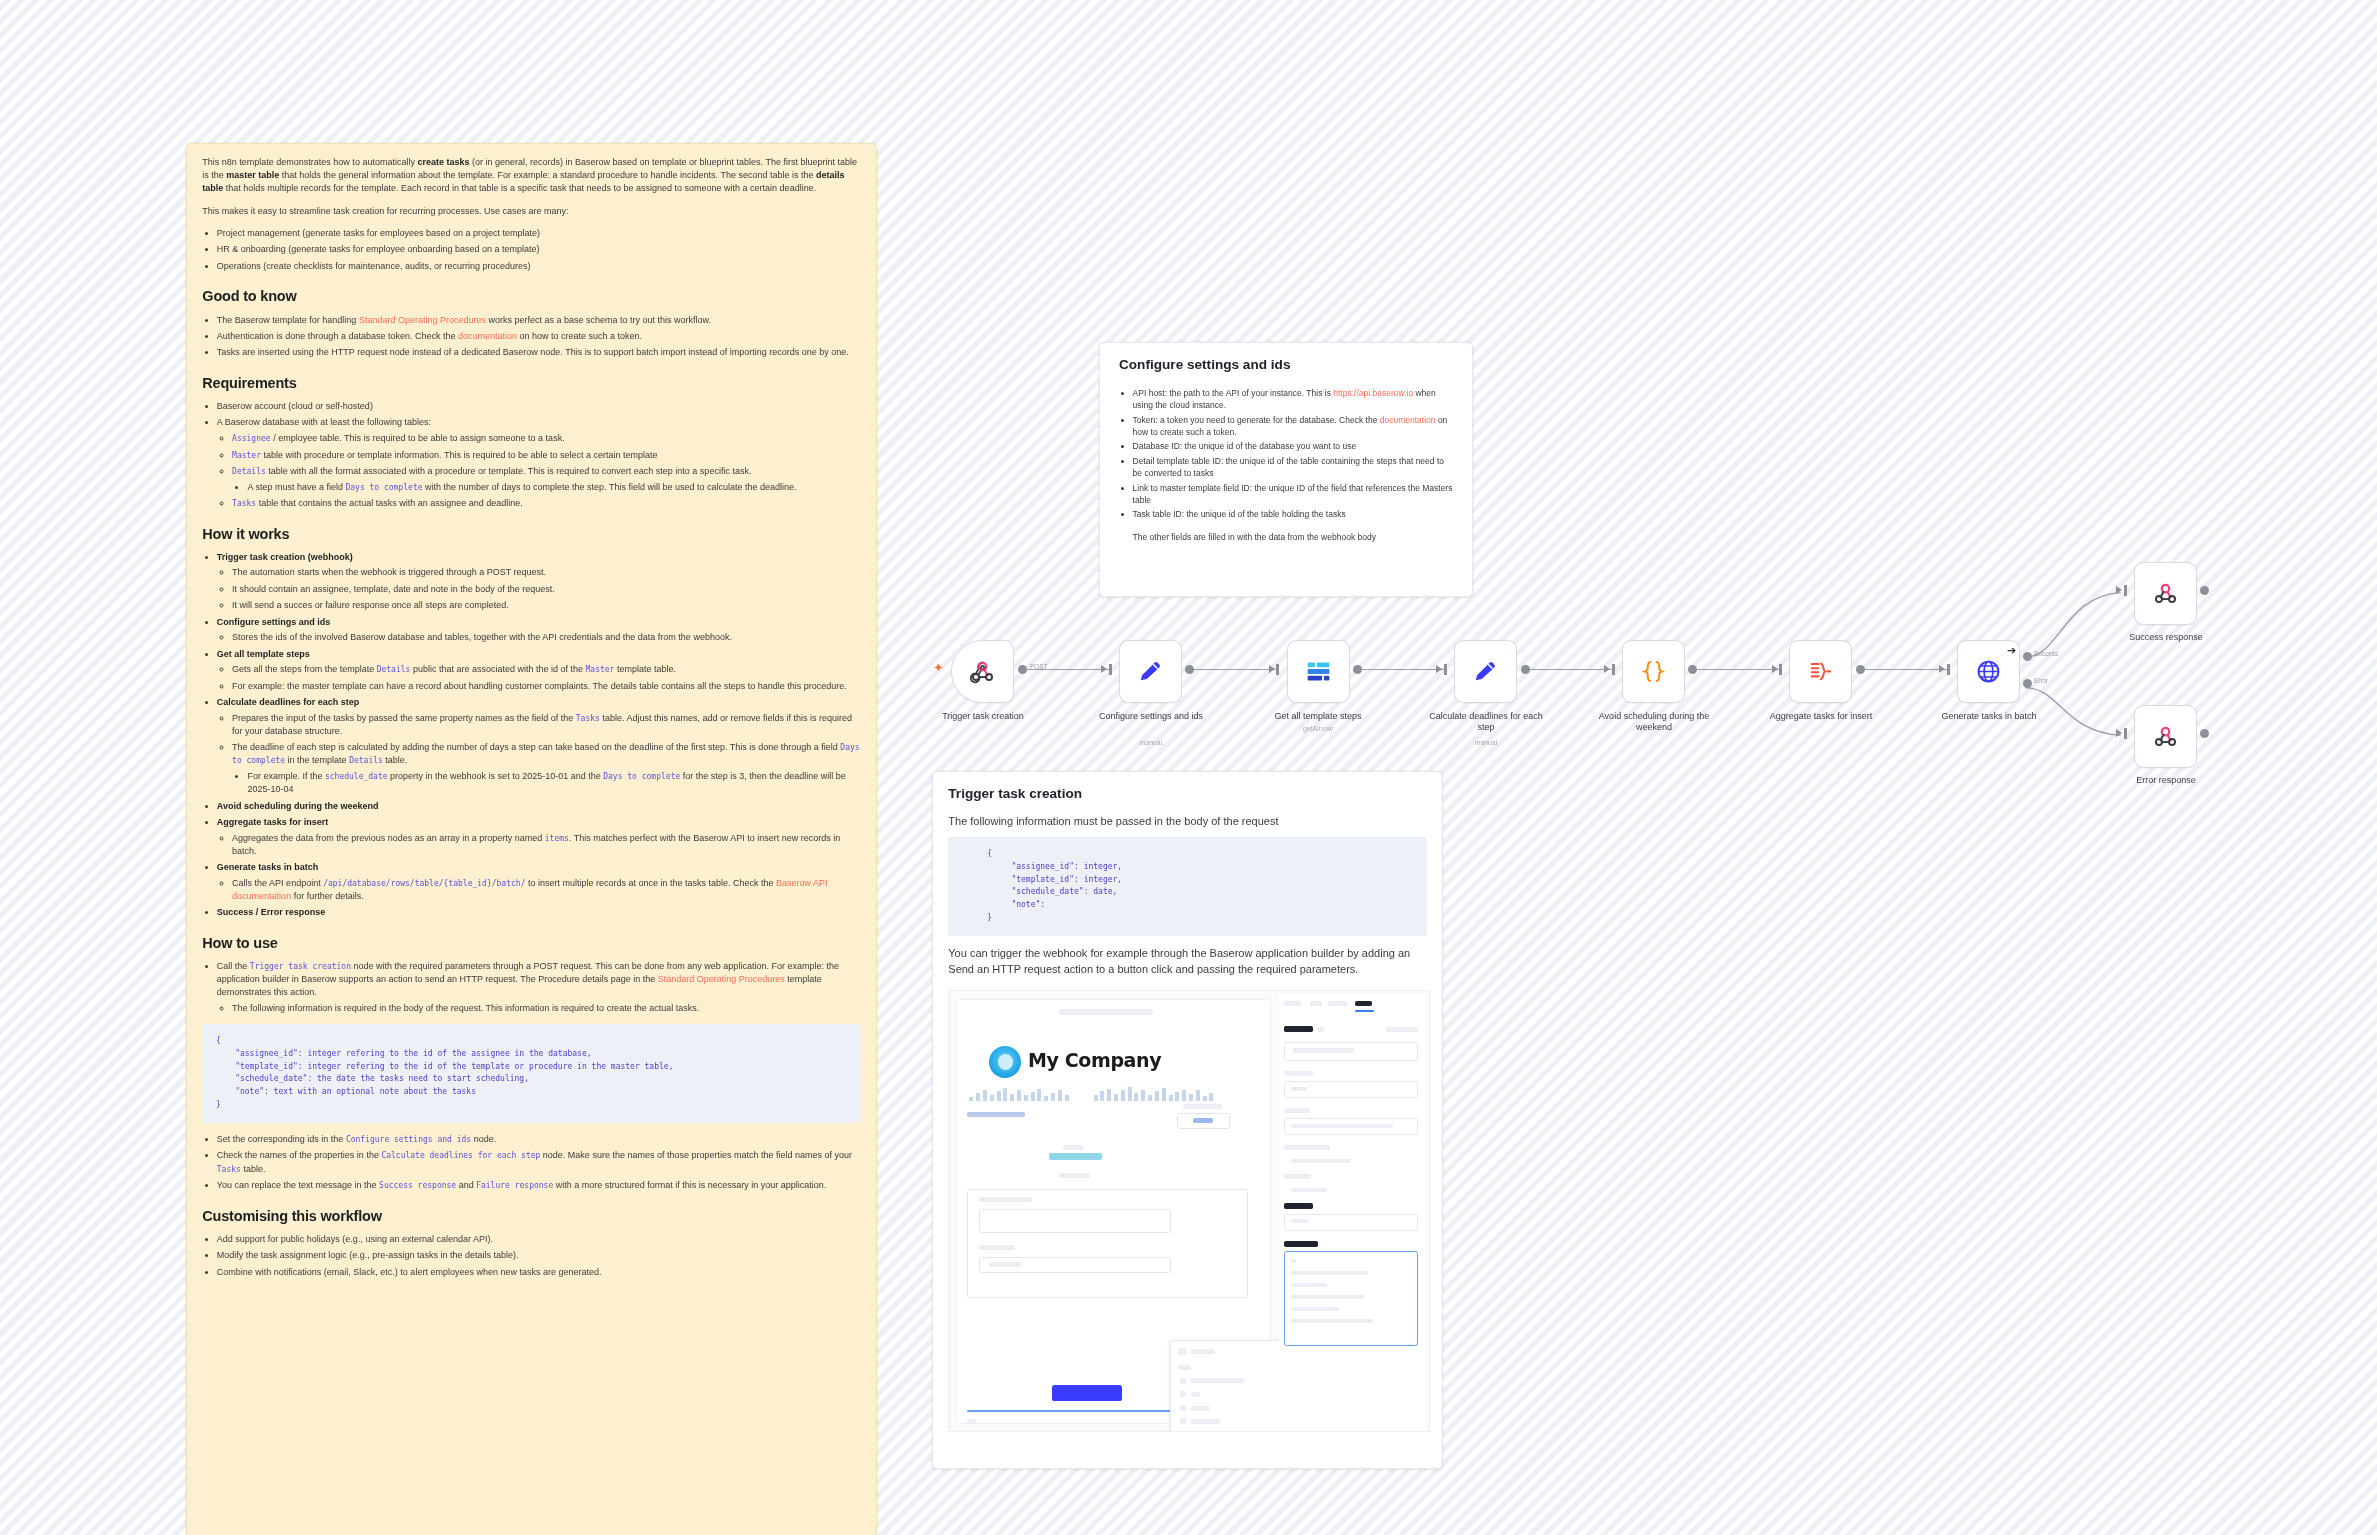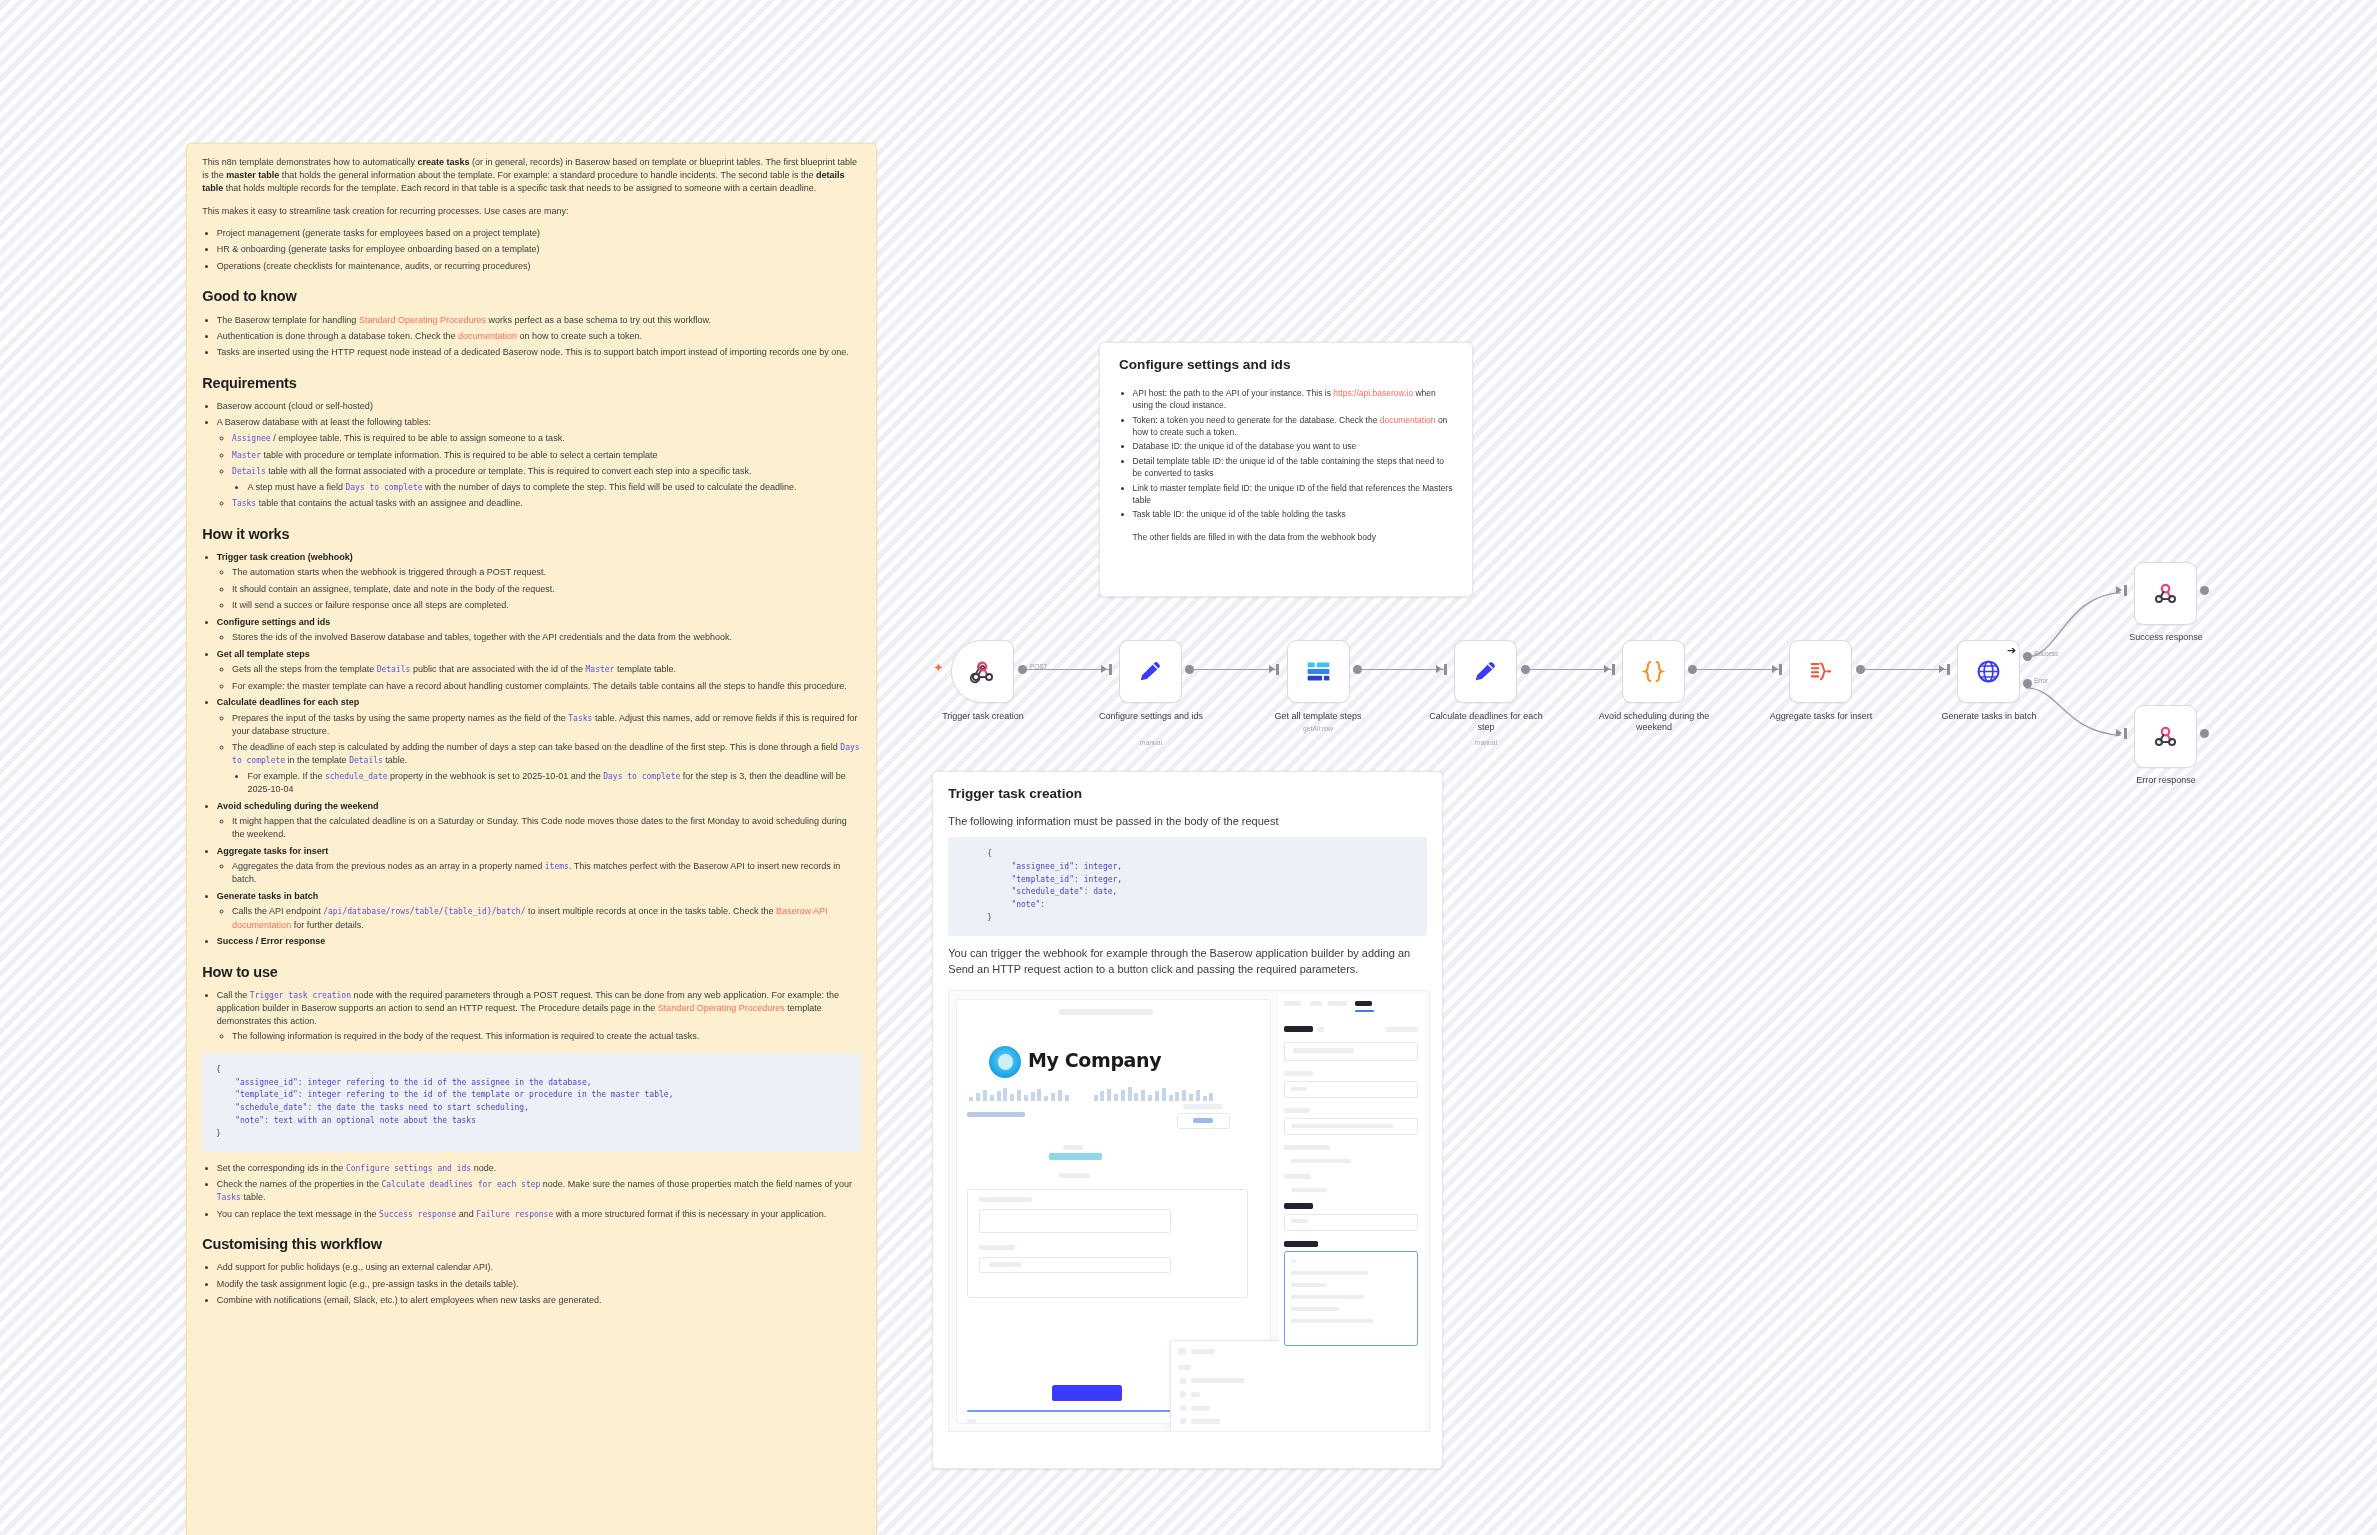--- a/index.html
+++ b/index.html
@@ -383,33 +383,30 @@
 
       <li><b>Get all template steps</b>
         <ul>
           <li><span>Gets all the steps from the template </span><code>Details</code><span> public that are associated with the id of the </span><code>Master</code><span> template table.</span></li>
           <li>For example: the master template can have a record about handling customer complaints. The details table contains all the steps to handle this procedure.</li>
         </ul>
       </li>
 
       <li><b>Calculate deadlines for each step</b>
         <ul>
-          <li><span>Prepares the input of the tasks by using the same property names as the field of the </span><code>Tasks</code><span> table. Adjust this names, add or remove fields if this is required for your database structure.</span></li>
+          <li><span>Prepares the input of the tasks by passed the same property names as the field of the </span><code>Tasks</code><span> table. Adjust this names, add or remove fields if this is required for your database structure.</span></li>
           <li><span>The deadline of each step is calculated by adding the number of days a step can take based on the deadline of the first step. This is done through a field </span><code>Days to complete</code><span> in the template </span><code>Details</code><span> table.</span>
             <ul>
               <li><span>For example. If the </span><code>schedule_date</code><span> property in the webhook is set to 2025-10-01 and the </span><code>Days to complete</code><span> for the step is 3, then the deadline will be 2025-10-04</span></li>
             </ul>
           </li>
         </ul>
       </li>
 
       <li><b>Avoid scheduling during the weekend</b>
-        <ul>
-          <li>It might happen that the calculated deadline is on a Saturday or Sunday. This Code node moves those dates to the first Monday to avoid scheduling during the weekend.</li>
-        </ul>
       </li>
 
       <li><b>Aggregate tasks for insert</b>
         <ul>
           <li><span>Aggregates the data from the previous nodes as an array in a property named </span><code>items</code><span>. This matches perfect with the Baserow API to insert new records in batch.</span></li>
         </ul>
       </li>
 
       <li><b>Generate tasks in batch</b>
         <ul>

